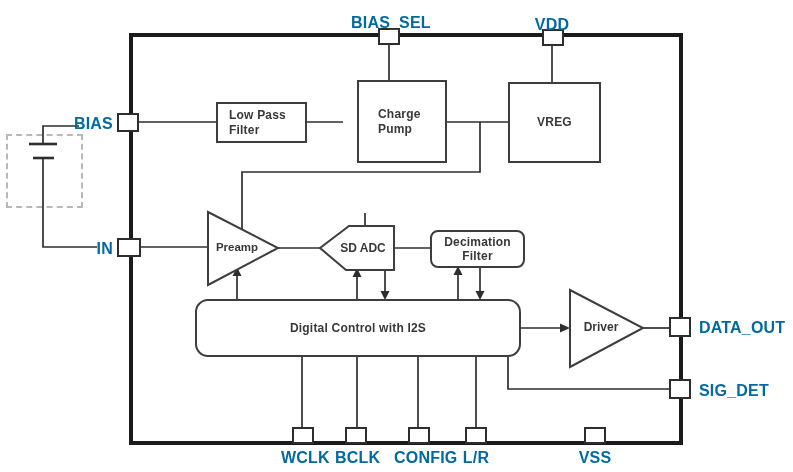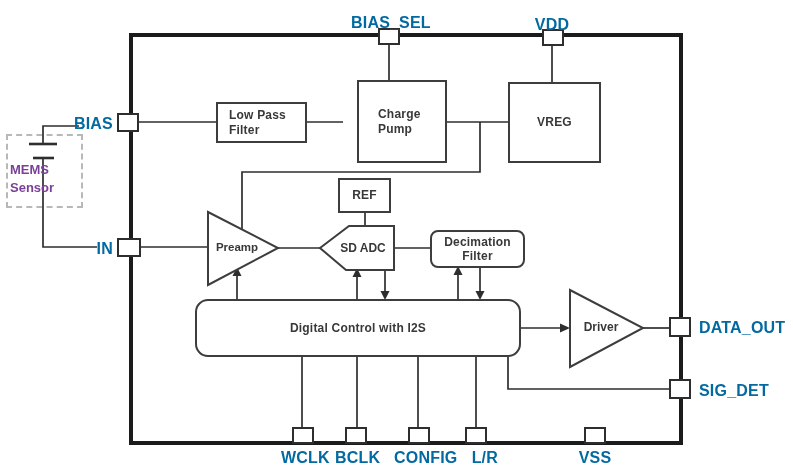--- a/index.html
+++ b/index.html
@@ -47,36 +47,34 @@
   .pin-label{z-index:7;font-weight:bold;font-size:16px;color:#0369a1;letter-spacing:.2px;}
   #lbl-bias-sel{left:351px;top:14px;width:74px;text-align:center;}
   #lbl-vdd{left:522px;top:16px;width:60px;text-align:center;}
   #lbl-bias{left:69px;top:115px;width:44px;text-align:right;}
   #lbl-in{left:79px;top:240px;width:34px;text-align:right;}
   #lbl-data-out{left:699px;top:319px;width:92px;}
   #lbl-sig-det{left:699px;top:382px;width:84px;}
   #lbl-wclk{left:281px;top:449px;width:44px;text-align:center;}
   #lbl-bclk{left:335px;top:449px;width:44px;text-align:center;}
   #lbl-config{left:394px;top:449px;width:50px;text-align:left;}
-  #lbl-lr{left:454px;top:449px;width:44px;text-align:right;}
+  #lbl-lr{left:454px;top:449px;width:44px;text-align:center;}
   #lbl-vss{left:573px;top:449px;width:44px;text-align:center;}
   
   #mems-box{left:6px;top:134px;width:77px;height:74px;border:2px dashed #b8b8b8;
     box-sizing:border-box;background:#ffffff;z-index:0;}
   #mems-label{left:10px;top:161px;width:70px;z-index:4;color:#7a4099;font-weight:bold;
     font-size:13px;line-height:1.35;white-space:pre-line;}
 </style>
 </head>
 <body>
 
 <div id="stage">
 
   <div class="abs" id="mems-box"></div>
-  <div class="abs" id="mems-label">MEMS
-Sensor</div>
 
   <div class="abs" id="chip-outline"></div>
 
   <svg class="abs" id="wires" viewBox="0 0 793 472">
     <g stroke="#2e2e2e" stroke-width="1.7" fill="none">
 
       <path d="M43,143 L43,126 L79,126"></path>
       <path d="M29,144 L57,144" stroke-width="2.6"></path>
       <path d="M33,158 L54,158" stroke-width="2.6"></path>
       <path d="M43,158 L43,247 L97,247"></path>
@@ -128,23 +126,20 @@
     <span class="block-label left">Low Pass
 Filter</span>
   </div>
   <div class="abs block" id="block-charge-pump">
     <span class="block-label left">Charge
 Pump</span>
   </div>
   <div class="abs block" id="block-vreg">
     <span class="block-label">VREG</span>
   </div>
-  <div class="abs block" id="block-ref">
-    <span class="block-label">REF</span>
-  </div>
   <div class="abs block" id="block-dec-filter">
     <span class="block-label">Decimation
 Filter</span>
   </div>
   <div class="abs block" id="block-digital-control">
     <span class="block-label">Digital Control with I2S</span>
   </div>
 
   <div class="abs shape-label" id="label-preamp">Preamp</div>
   <div class="abs shape-label" id="label-sdadc">SD ADC</div>

